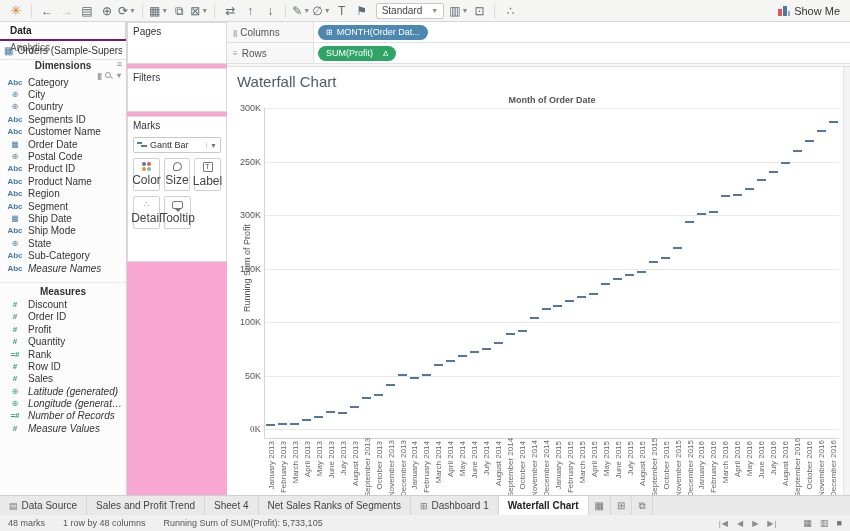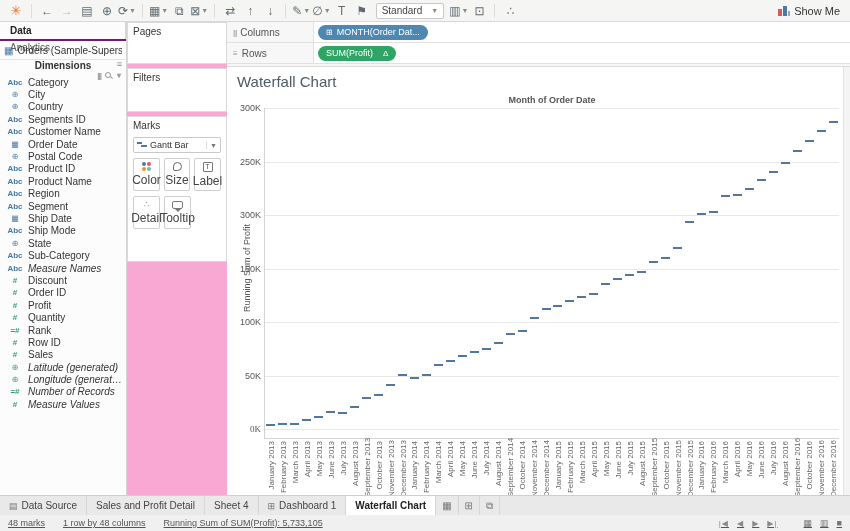--- a/index.html
+++ b/index.html
@@ -110,21 +110,21 @@
   
   #tabs-bar { position:absolute; left:0; top:495px; width:850px; height:20px; background:#e9e9e9;
               border-top:1px solid #cfcfcf; display:flex; align-items:stretch; font-size:10px; color:#444; }
   .sheet-tab { display:flex; align-items:center; gap:4px; padding:0 9px; border-right:1px solid #d7d7d7; white-space:nowrap; }
   .sheet-tab .t-icon { color:#777; font-size:9px; }
   .sheet-tab.active { background:#fff; font-weight:bold; color:#222; }
   .newtab-btn { display:flex; align-items:center; padding:0 6px; color:#777; font-size:10px; border-right:1px solid #d7d7d7; }
 
   
   #status-bar { position:absolute; left:0; top:515px; width:850px; height:16px; background:#f0f0f0;
-                display:flex; align-items:center; padding:0 8px; gap:18px; color:#555; font-size:9px;text-decoration:underline; }
+                display:flex; align-items:center; padding:0 8px; gap:18px; color:#555; font-size:9px; }
   #status-right { margin-left:auto; display:flex; align-items:center; gap:8px; color:#8a8a8a; font-size:8px; }
   #status-right .nav { letter-spacing:1px; }
 </style>
 </head>
 <body>
 
 <div id="app">
 
   <div id="toolbar">
     <span id="tb-icons" style="display:flex;align-items:center;">
@@ -249,20 +249,23 @@
         </div>
         <div class="field-row">
           <span class="f-icon f-abc">Abc</span>
           <span class="f-label">Sub-Category</span>
         </div>
         <div class="field-row italic">
           <span class="f-icon f-abc">Abc</span>
           <span class="f-label">Measure Names</span>
         </div>
       </div>
+    <div class="pane-header" style="margin-top:8px;border-top:1px solid #e8e8e8;padding-top:3px;">
+      <span>Measures</span>
+    </div>
     <div id="measures-list">
         <div class="field-row">
           <span class="f-icon f-num">#</span>
           <span class="f-label">Discount</span>
         </div>
         <div class="field-row">
           <span class="f-icon f-num">#</span>
           <span class="f-label">Order ID</span>
         </div>
         <div class="field-row">
@@ -500,24 +503,27 @@
       </div>
     <div id="sheet-scroll"></div>
   </div>
 
   <div id="tabs-bar">
       <div class="sheet-tab">
         <span class="t-icon">▤</span>
         <span>Data Source</span>
       </div>
       <div class="sheet-tab">
-        <span>Sales and Profit Detail</span>
+        <span>Sales and Profit Trend</span>
       </div>
       <div class="sheet-tab">
         <span>Sheet 4</span>
+      </div>
+      <div class="sheet-tab">
+        <span>Net Sales Ranks of Segments</span>
       </div>
       <div class="sheet-tab">
         <span class="t-icon">⊞</span>
         <span>Dashboard 1</span>
       </div>
       <div class="sheet-tab active">
         <span>Waterfall Chart</span>
       </div>
       <div class="newtab-btn">
         <span>▦</span>

